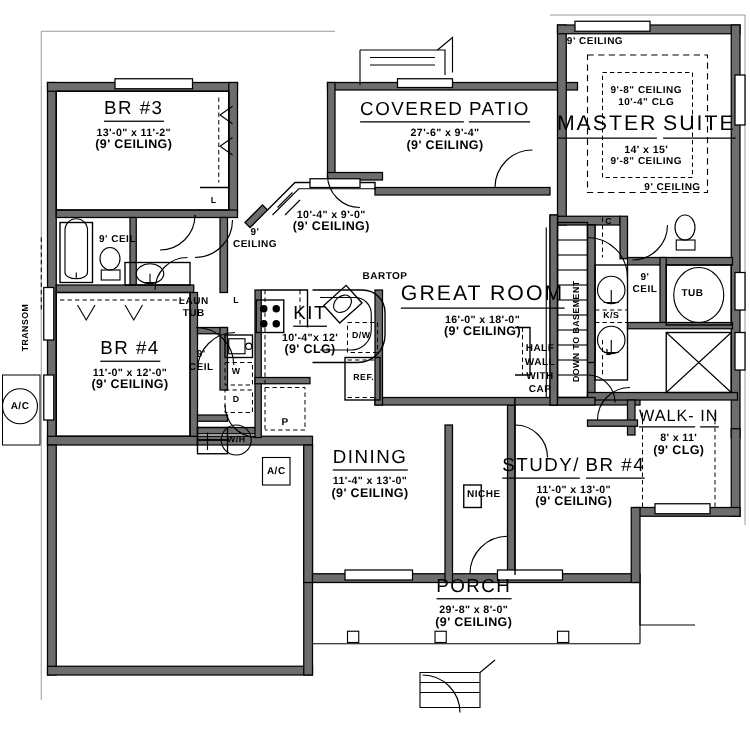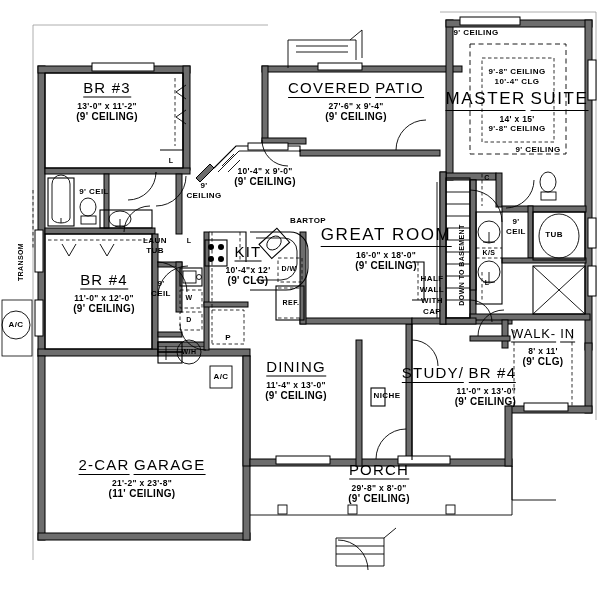--- a/index.html
+++ b/index.html
@@ -415,26 +415,20 @@
     <div class="room-dim">13'-0"  x  11'-2"</div>
     <div class="room-ceil">(9'  CEILING)</div>
   </div>
 
   <div class="roomblock" style="left:104px; top:292px;">
     <div class="room-name">BR  #4</div>
     <div class="room-dim">11'-0"  x  12'-0"</div>
     <div class="room-ceil">(9'  CEILING)</div>
   </div>
 
-  <div class="roomblock" style="left:142px; top:477px;">
-    <div class="room-name">2-CAR</div>
-    <div class="room-name" style="margin-top:1px;">GARAGE</div>
-    <div class="room-dim">21'-2"  x  23'-8"</div>
-    <div class="room-ceil">(11'  CEILING)</div>
-  </div>
 
   <div class="roomblock" style="left:356px; top:100px;">
     <div class="room-name">COVERED</div>
     <div class="room-name" style="margin-top:1px;">PATIO</div>
     <div class="room-dim">27'-6"  x  9'-4"</div>
     <div class="room-ceil">(9'  CEILING)</div>
   </div>
 
   <div class="roomblock" style="left:265px; top:175px;">
     <div class="room-dim">10'-4"  x  9'-0"</div>
@@ -453,21 +447,21 @@
     <div class="room-ceil">(9'  CEILING)</div>
   </div>
 
   <div class="roomblock" style="left:296px; top:379px;">
     <div class="room-name">DINING</div>
     <div class="room-dim">11'-4"  x  13'-0"</div>
     <div class="room-ceil">(9'  CEILING)</div>
   </div>
 
 
-  <div class="roomblock" style="left:459px; top:385px;text-align:right;">
+  <div class="roomblock" style="left:459px; top:385px;">
     <div class="room-name">STUDY/</div>
     <div class="room-name" style="margin-top:1px;">BR  #4</div>
     <div class="room-dim">11'-0"  x  13'-0"</div>
     <div class="room-ceil">(9'  CEILING)</div>
   </div>
 
   <div class="roomblock" style="left:379px; top:482px;">
     <div class="room-name">PORCH</div>
     <div class="room-dim">29'-8"  x  8'-0"</div>
     <div class="room-ceil">(9'  CEILING)</div>

